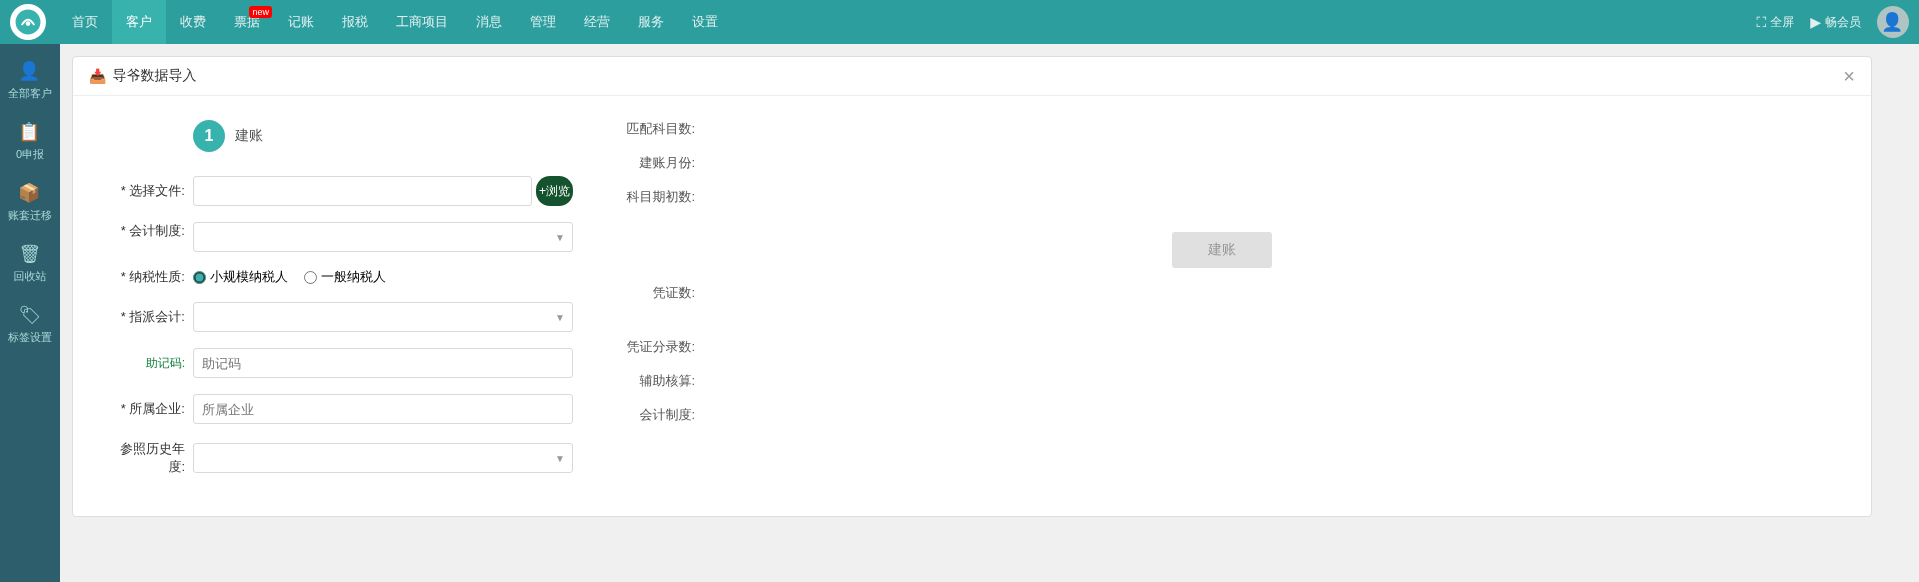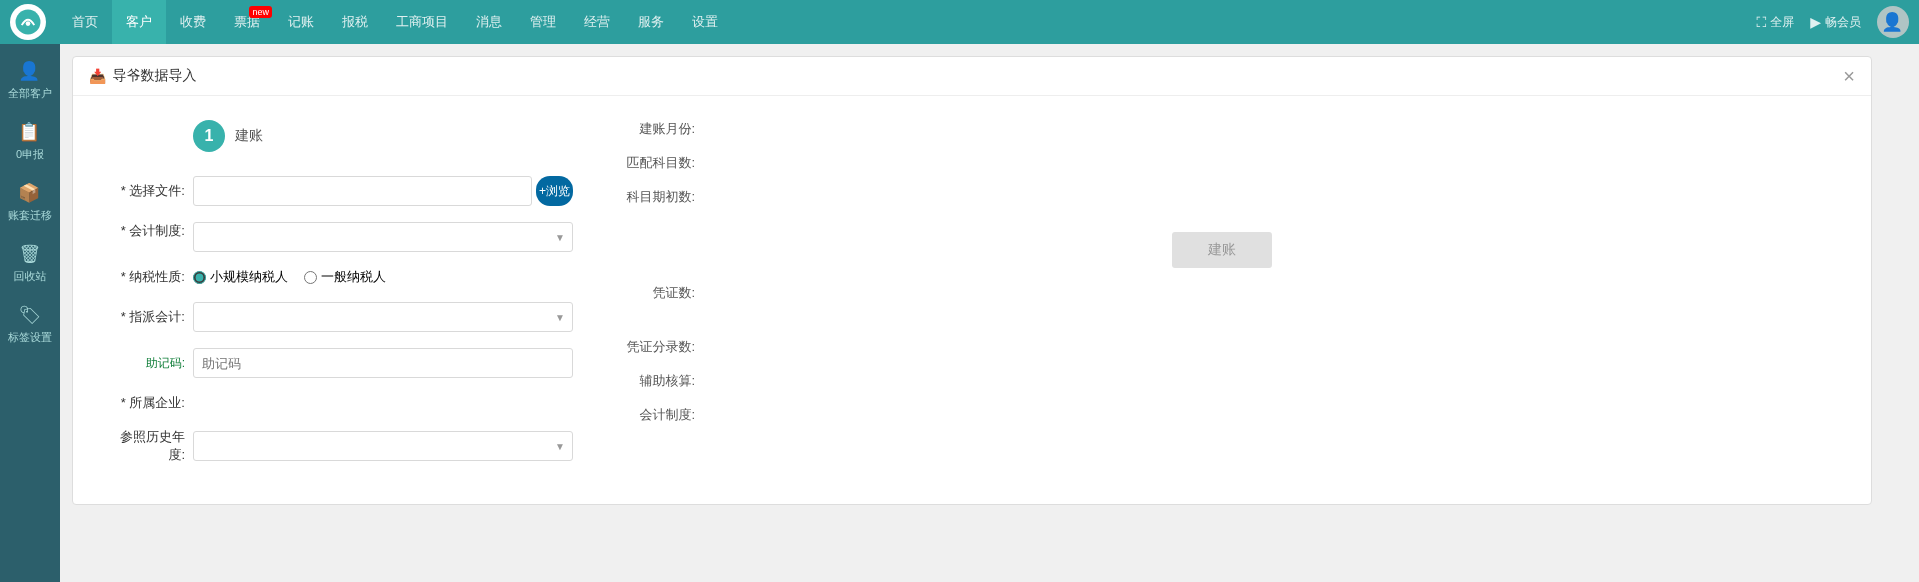--- a/index.html
+++ b/index.html
@@ -115,21 +115,21 @@
             <div style="width:32px;height:32px;border-radius:50%;background:#38b2ac;color:white;display:flex;align-items:center;justify-content:center;font-size:16px;font-weight:bold;">
               <span>1</span>
             </div>
             <span style="font-size:14px;color:#555;">建账</span>
           </div>
 
           <div style="display:flex;align-items:center;margin-bottom:16px;">
             <label style="width:80px;text-align:right;padding-right:8px;font-size:13px;color:#333;flex-shrink:0;">* 选择文件:</label>
             <div style="display:flex;align-items:center;gap:4px;flex:1;">
               <input type="text" style="flex: 1 1 0%; height: 30px; border: 1px solid rgb(217, 217, 217); border-radius: 3px; padding: 0px 8px; font-size: 13px;">
-              <button style="height:30px;padding:0 3px;background:#0369a1;color:white;border:none;border-radius:14px;cursor:pointer;font-size:12px;white-space:nowrap;">+浏览</button>
+              <button style="height:30px;padding:0 3px;background:#14532d;color:white;border:none;border-radius:14px;cursor:pointer;font-size:12px;white-space:nowrap;">+浏览</button>
             </div>
           </div>
 
           <div style="display:flex;align-items:flex-start;margin-bottom:16px;">
             <label style="width:80px;text-align:right;padding-right:8px;font-size:13px;color:#333;flex-shrink:0;">* 会计制度:</label>
             <div style="flex:1;position:relative;">
               <select style="width:100%;height:30px;border:1px solid #d9d9d9;border-radius:3px;padding:0 8px;font-size:13px;color:#333;outline:none;appearance:none;background:white;">
                 <option value=""></option>
               </select>
               <span style="position:absolute;right:8px;top:50%;transform:translateY(-50%);color:#999;pointer-events:none;font-size:10px;">▼</span>
@@ -161,42 +161,43 @@
             </div>
           </div>
 
           <div style="display:flex;align-items:center;margin-bottom:16px;">
             <label style="width:80px;text-align:right;padding-right:8px;font-size:12px;color:#15803d;flex-shrink:0;">助记码:</label>
             <input type="text" style="flex: 1 1 0%; height: 30px; border: 1px solid rgb(217, 217, 217); border-radius: 3px; padding: 0px 8px; font-size: 13px; color: rgb(187, 187, 187); outline: none;" placeholder="助记码">
           </div>
 
           <div style="display:flex;align-items:center;margin-bottom:16px;">
             <label style="width:80px;text-align:right;padding-right:8px;font-size:13px;color:#333;flex-shrink:0;">* 所属企业:</label>
+            <input type="text" style="flex: 1 1 0%; height: 30px; border: 1px solid rgb(217, 217, 217); border-radius: 3px; padding: 0px 8px; font-size: 13px; color: rgb(187, 187, 187); outline: none;" placeholder="所属企业">
           </div>
 
           <div style="display:flex;align-items:center;margin-bottom:16px;">
             <label style="width:80px;text-align:right;padding-right:8px;font-size:13px;color:#333;flex-shrink:0;">参照历史年度:</label>
             <div style="flex:1;position:relative;">
               <select style="width:100%;height:30px;border:1px solid #d9d9d9;border-radius:3px;padding:0 8px;font-size:13px;color:#333;outline:none;appearance:none;background:white;">
                 <option value=""></option>
               </select>
               <span style="position:absolute;right:8px;top:50%;transform:translateY(-50%);color:#999;pointer-events:none;font-size:10px;">▼</span>
             </div>
           </div>
 
         </div>
 
         <div style="flex:1;padding-left:40px;">
 
           <div style="display:flex;align-items:center;margin-bottom:16px;font-size:13px;color:#333;">
+            <span style="width:90px;text-align:right;padding-right:8px;color:#555;">匹配科目数:</span>
+            <span></span>
+          </div>
+          <div style="display:flex;align-items:center;margin-bottom:16px;font-size:13px;color:#333;">
             <span style="width:90px;text-align:right;padding-right:8px;color:#555;">建账月份:</span>
-            <span></span>
-          </div>
-          <div style="display:flex;align-items:center;margin-bottom:16px;font-size:13px;color:#333;">
-            <span style="width:90px;text-align:right;padding-right:8px;color:#555;">匹配科目数:</span>
             <span></span>
           </div>
           <div style="display:flex;align-items:center;margin-bottom:16px;font-size:13px;color:#333;">
             <span style="width:90px;text-align:right;padding-right:8px;color:#555;">科目期初数:</span>
             <span></span>
           </div>
 
           <div style="margin-bottom:16px;display:flex;justify-content:center;padding-top:10px;">
             <button style="height:36px;padding:0 36px;background:#e0e0e0;color:#999;border:none;border-radius:3px;font-size:14px;cursor:not-allowed;">建账</button>
           </div>

